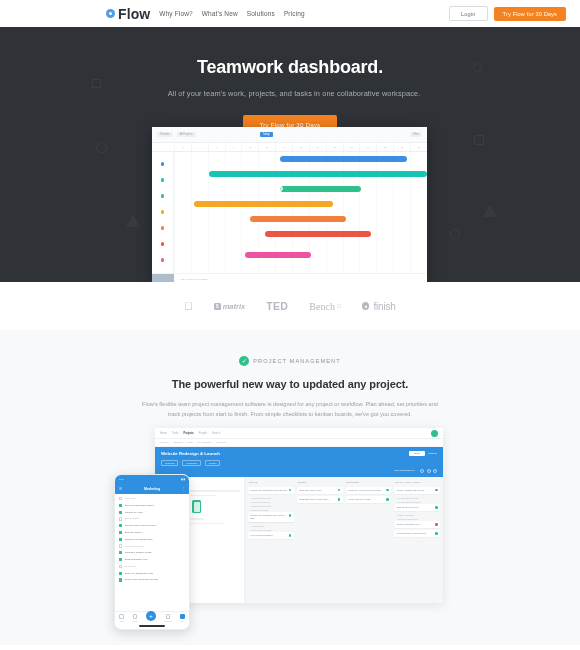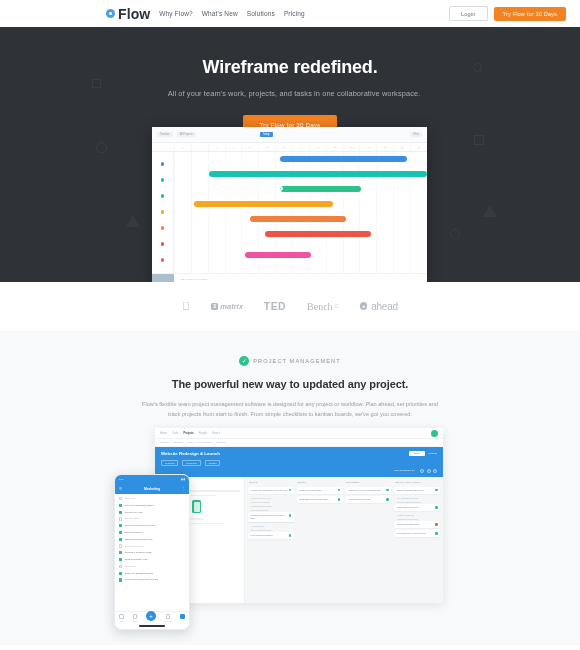--- a/index.html
+++ b/index.html
@@ -333,21 +333,21 @@
 
 <div class="hero">
   <span class="hero-deco deco-sq" style="left:92px;top:52px;width:9px;height:9px;"></span>
   <span class="hero-deco deco-ring" style="left:96px;top:115px;width:11px;height:11px;"></span>
   <span class="hero-deco deco-tri" style="left:126px;top:188px;"></span>
   <span class="hero-deco deco-ring" style="left:473px;top:36px;width:9px;height:9px;"></span>
   <span class="hero-deco deco-sq" style="left:474px;top:108px;width:10px;height:10px;"></span>
   <span class="hero-deco deco-ring" style="left:450px;top:202px;width:10px;height:10px;"></span>
   <span class="hero-deco deco-tri" style="left:483px;top:178px;"></span>
 
-  <div class="hero-title">Wireframe redefined.</div>
+  <div class="hero-title">Teamwork dashboard.</div>
   <div class="hero-sub">All of your team's work, projects, and tasks in one collaborative workspace.</div>
   <div class="hero-cta-wrap">
     <span class="hero-cta">Try Flow for 30 Days</span>
   </div>
 
   <div class="gantt-shot">
     <div class="gantt-topbar">
       <span class="gt-chip">Timeline</span>
       <span class="gt-chip">All Projects</span>
       <span class="gt-chip blue" style="margin-left:60px;">Today</span>
@@ -437,21 +437,21 @@
     <span class="logo-shopify-badge">S</span>
     <span>matrix</span>
   </span>
   <span class="logo-item logo-ted">TED</span>
   <span class="logo-item logo-bench">
     <span>Bench</span>
       <sup>☐</sup>
   </span>
   <span class="logo-item logo-bumble">
     <span class="bumble-dot">●</span>
-    <span>ahead</span>
+    <span>finish</span>
   </span>
 </div>
 
 <div class="pm">
   <div class="pm-eyebrow">
     <span class="pm-badge">✓</span>
     <span class="pm-eyebrow-text">PROJECT MANAGEMENT</span>
   </div>
   <div class="pm-title">The powerful new way to updated any project.</div>
   <div class="pm-body">Flow's flexible team project management software is designed for any project or workflow. Plan ahead, set priorities and track projects from start to finish. From simple checklists to kanban boards, we've got you covered.</div>

